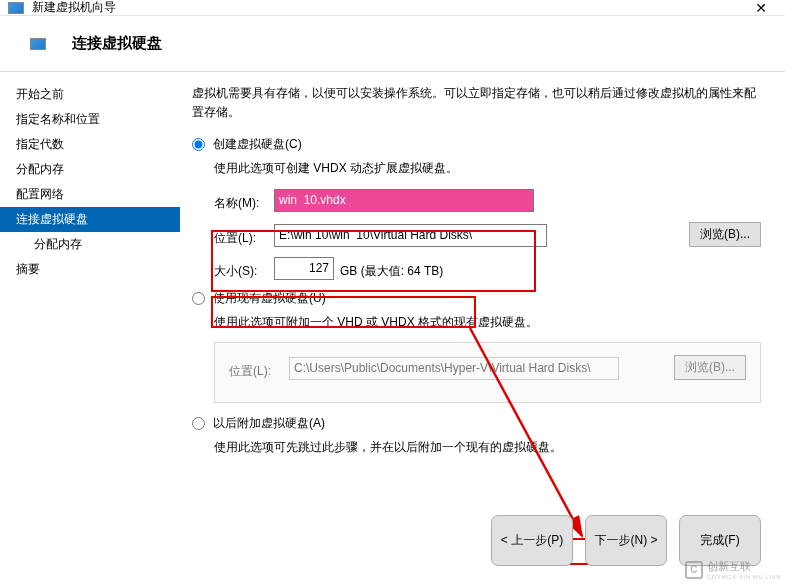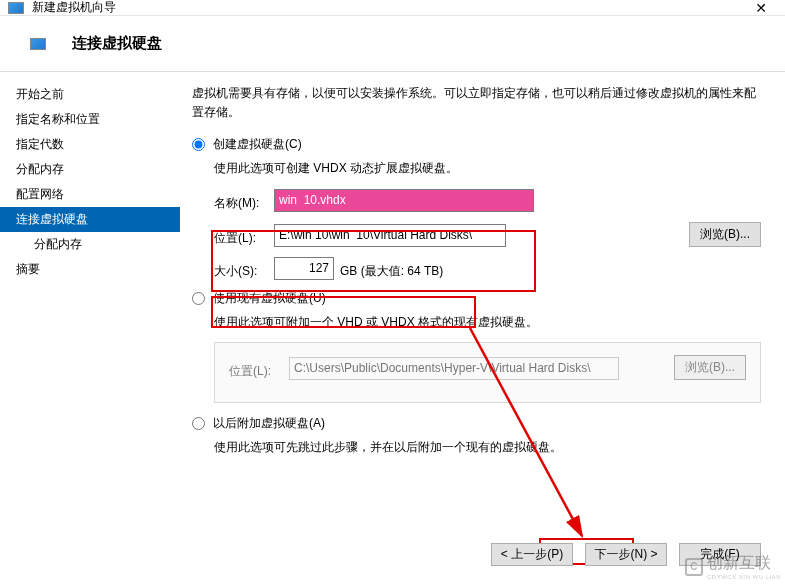--- a/index.html
+++ b/index.html
@@ -29,40 +29,40 @@
 .opt-row input[type=radio] { margin-right: 8px; }
 .opt-desc { margin: 2px 0 10px 22px; line-height: 1.6; }
 
 .fields { margin: 6px 0 10px 22px; }
 .field-row { display: flex; align-items: flex-end; margin-bottom: 10px; position: relative; }
 .field-lbl { width: 60px; }
 .text-in { border: 1px solid #7a7a7a; height: 23px; padding: 2px 4px; background: #fff; }
 .text-in.sel { background: #ec4899; color: #fff; }
 .text-in.num { text-align: right; width: 60px; margin-right: 6px; padding-left: 29px; }
 .name-in { width: 260px; }
-.loc-in { width: 232px; }
+.loc-in { width: 273px; }
 .btn { border: 1px solid #adadad; background: #e1e1e1; padding: 3px 10px; cursor: pointer; }
 .btn.disabled { color: #888; background: #efefef; cursor: default; }
 
 .groupbox { border: 1px solid #d9d9d9; background: #fafafa; padding: 12px 14px; margin: 4px 0 12px 22px; position: relative; }
 .groupbox .field-row .field-lbl { color: #777; }
 .groupbox .text-in { color: #777; background: #fafafa; border: 1px solid #ccc; }
 
 .redbox1 { position: absolute; border: 2px solid #e10000; pointer-events: none; left: 211px; top: 230px; width: 325px; height: 62px; }
 .redbox2 { position: absolute; border: 2px solid #e10000; pointer-events: none; left: 211px; top: 296px; width: 265px; height: 32px; }
 .redbox3 { position: absolute; border: 2px solid #e10000; pointer-events: none; left: 539px; top: 538px; width: 95px; height: 27px; }
 
 .arrow-svg { position: absolute; left: 0; top: 0; width: 785px; height: 584px; pointer-events: none; }
 
 .footer { position: absolute; bottom: 18px; right: 24px; display: flex; gap: 12px; }
-.footer .btn { min-width: 82px; padding: 2px 6px; text-align: center; }
+.footer .btn { min-width: 82px; padding: 16px 6px; text-align: center; border-radius: 7px; }
 
 .watermark { position: absolute; right: 4px; bottom: 4px; display: flex; align-items: center; opacity: .6; }
 .watermark .logo { width: 18px; height: 18px; border: 2px solid #888; border-radius: 3px; margin-right: 4px; display: flex; align-items: center; justify-content: center; font-weight: bold; color: #888; font-size: 10px; }
-.watermark .txt { font-size: 16px; color: #666; }
+.watermark .txt { font-size: 11px; color: #666; }
 .watermark .sub { font-size: 6px; color: #aaa; letter-spacing: .5px; }
 </style>
 </head>
 <body>
 
 <div class="titlebar">
   <div class="sysicon"></div>
   <div class="title">新建虚拟机向导</div>
   <div class="close">✕</div>
 </div>

